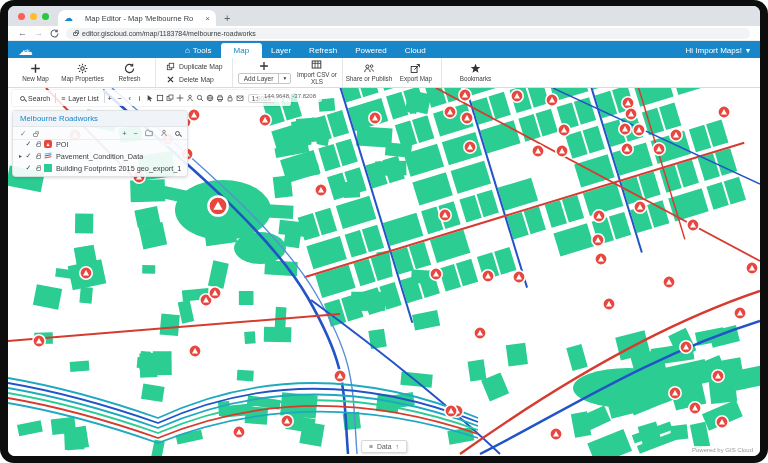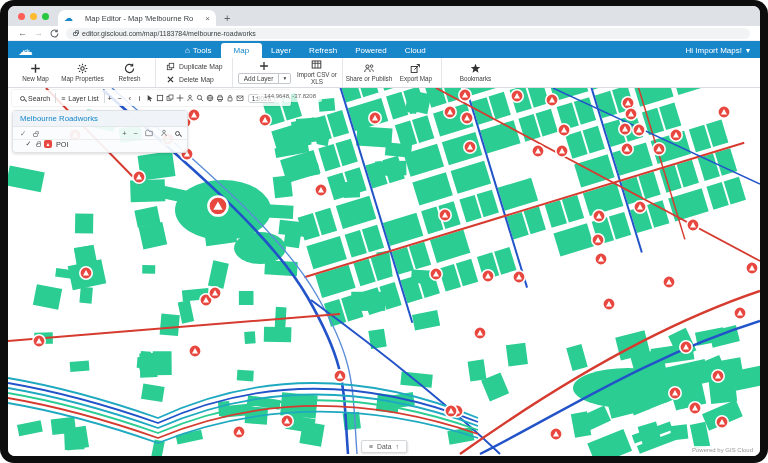--- a/index.html
+++ b/index.html
@@ -846,20 +846,46 @@
           <span class="exp"></span>
           <span class="chk">✓</span>
           <span class="lk">
               <i class="lockicon"></i>
             </span>
           <span class="thumb">
               <span class="poi-thumb">▲</span>
             </span>
           <span class="nm">POI</span>
         </div>
+        <div class="lrow">
+          <span class="exp">▸</span>
+          <span class="chk">✓</span>
+          <span class="lk">
+              <i class="lockicon"></i>
+            </span>
+          <span class="thumb">
+            <svg class="ic" width="8" height="8" viewBox="0 0 12 12">
+              <path d="M1 9L11 7" stroke="#D63B30" stroke-width="1.4" fill="none"></path>
+              <path d="M1 6L11 4" stroke="#2353C9" stroke-width="1.4" fill="none"></path>
+              <path d="M1 3L11 1.5" stroke="#2BCD93" stroke-width="1.4" fill="none"></path>
+              </svg>
+            </span>
+          <span class="nm">Pavement_Condition_Data</span>
+        </div>
+        <div class="lrow">
+          <span class="exp"></span>
+          <span class="chk">✓</span>
+          <span class="lk">
+              <i class="lockicon"></i>
+            </span>
+          <span class="thumb">
+              <span class="bld-thumb"></span>
+            </span>
+          <span class="nm">Building Footprints 2015 geo_export_1</span>
+        </div>
       </div>
 
       <div class="datatab">
         <span>≡</span>
         <span>Data</span>
         <span>↑</span>
       </div>
       <div class="poweredby">Powered by GIS Cloud</div>
     </div>
 

